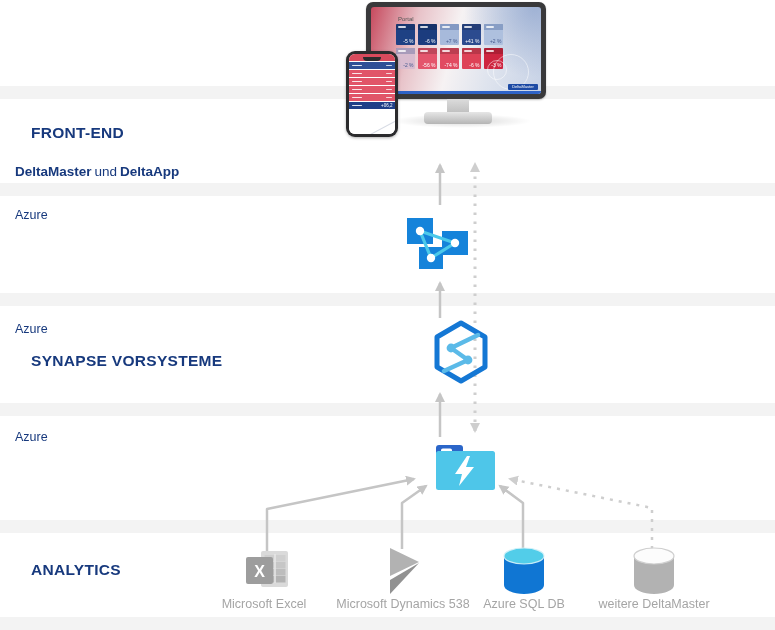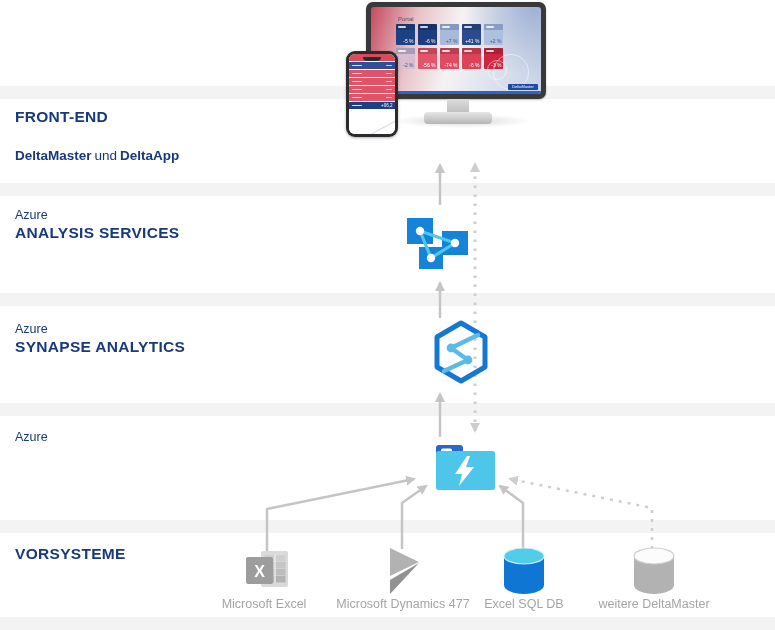--- a/index.html
+++ b/index.html
@@ -4,21 +4,21 @@
 <style>
   html,body{margin:0;padding:0;background:#fff;}
   .canvas{position:relative;width:775px;height:630px;background:#fff;overflow:hidden;
           font-family:"Liberation Sans",sans-serif;}
   
   .band{position:absolute;left:0;right:0;height:13px;background:#f3f3f3;z-index:0;}
   .band-a{top:86px}.band-b{top:183px}.band-c{top:293px}.band-d{top:403px}.band-e{top:520px}.band-f{top:617px}
   
   .sec{position:absolute;left:15px;z-index:1;color:#17397d;}
   .sec .pre{font-size:12.5px;margin:0 0 2px 0;font-weight:400;}
-  .sec .ttl{font-size:15.5px;font-weight:700;letter-spacing:.3px;margin:0;}
+  .sec .ttl{font-size:15.5px;font-weight:700;letter-spacing:.3px;margin:16px;}
   .sec-frontend{top:108px}
   .sec-frontend .sub{margin-top:22px;font-size:13.5px;}
   .sec-frontend .sub b{font-weight:700;}
   .sec-frontend .sub .conj{font-weight:400;padding:0 3px;}
   .sec-as{top:208px}.sec-syn{top:322px}.sec-dl{top:430px}.sec-vs{top:545px}
   
   .arrows{position:absolute;left:0;top:0;z-index:2;}
   
   .icon-abs{position:absolute;z-index:3;}
   .i-as{left:398px;top:214px;width:72px;height:58px;}
@@ -95,31 +95,30 @@
   <div class="band band-f"></div>
 
   <div class="sec sec-frontend">
     <div class="ttl">FRONT-END</div>
     <div class="sub">
       <b>DeltaMaster</b><span class="conj">und</span><b>DeltaApp</b>
     </div>
   </div>
   <div class="sec sec-as">
     <div class="pre">Azure</div>
-    <div class="ttl">ANALYSIS SERVICES</div>
   </div>
   <div class="sec sec-syn">
     <div class="pre">Azure</div>
-    <div class="ttl">SYNAPSE ANALYTICS</div>
+    <div class="ttl">SYNAPSE VORSYSTEME</div>
   </div>
   <div class="sec sec-dl">
     <div class="pre">Azure</div>
   </div>
   <div class="sec sec-vs">
-    <div class="ttl">VORSYSTEME</div>
+    <div class="ttl">ANALYTICS</div>
   </div>
 
   <svg class="arrows" width="775" height="630" viewBox="0 0 775 630">
     <defs>
       <marker id="head" markerUnits="userSpaceOnUse" markerWidth="12" markerHeight="11" refX="8" refY="5" orient="auto-start-reverse">
         <path d="M0,0 L10,5 L0,10 Z" fill="#c5c5c5"></path>
       </marker>
       <marker id="headd" markerUnits="userSpaceOnUse" markerWidth="12" markerHeight="11" refX="8" refY="5" orient="auto-start-reverse">
         <path d="M0,0 L10,5 L0,10 Z" fill="#cecece"></path>
       </marker>
@@ -194,22 +193,22 @@
   </div>
   <div class="icon-abs i-gdb">
     <svg width="44" height="48" viewBox="0 0 44 48">
       <path d="M2 9 V38 a20 9 0 0 0 40 0 V9 Z" fill="#b2b2b2"></path>
       <ellipse cx="22" cy="9" rx="20" ry="8" fill="#fcfcfc"></ellipse>
       <ellipse cx="22" cy="9" rx="20" ry="8" fill="none" stroke="#cfcfcf" stroke-width="1.2"></ellipse>
     </svg>
   </div>
 
   <div class="src-label sl-1">Microsoft Excel</div>
-  <div class="src-label sl-2">Microsoft Dynamics 477</div>
-  <div class="src-label sl-3">Excel SQL DB</div>
+  <div class="src-label sl-2">Microsoft Dynamics 538</div>
+  <div class="src-label sl-3">Azure SQL DB</div>
   <div class="src-label sl-4">weitere DeltaMaster</div>
 
   <div class="monitor-shadow"></div>
   <div class="monitor">
     <div class="screen">
       <div class="screen-title">Portal</div>
       <div class="tile-grid">
           <div class="tile" style="background: rgb(30, 65, 132);">
             <div class="t-head"></div>
             <span class="t-val">-5 %</span>

